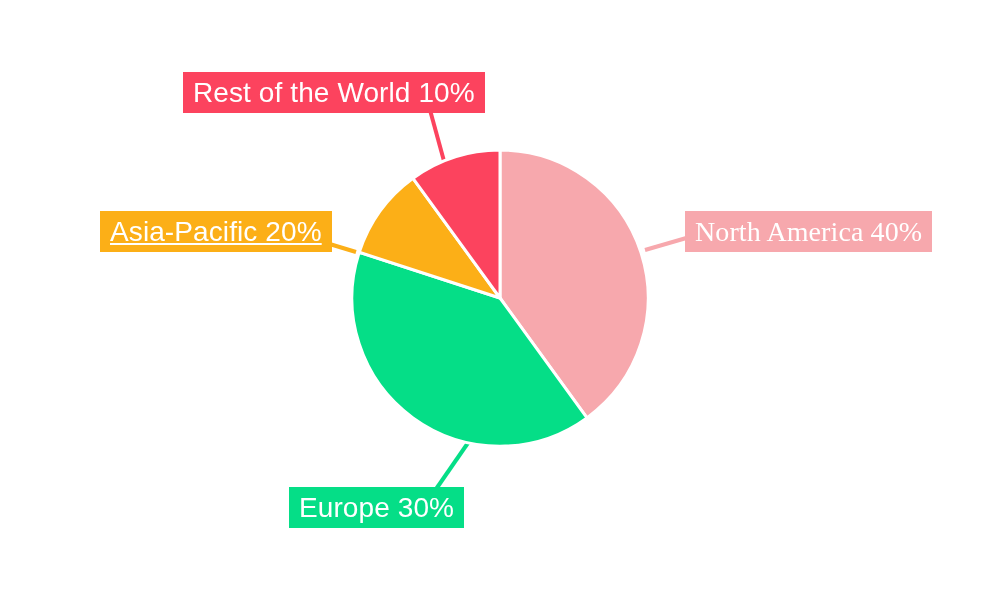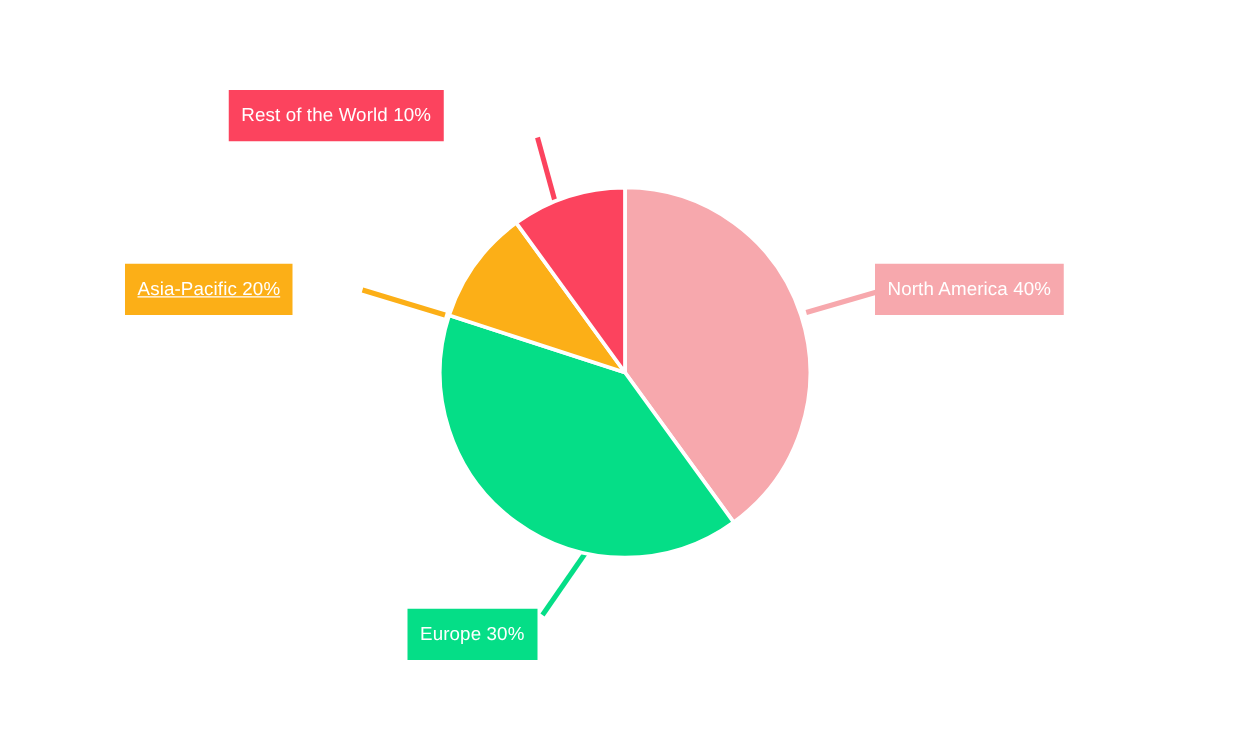--- a/index.html
+++ b/index.html
@@ -28,34 +28,34 @@
     display: block;
   }
   .slice-label {
     position: absolute;
     display: flex;
     align-items: center;
     box-sizing: border-box;
     height: 41px;
     padding: 0 10px;
     color: #ffffff;
-    font-size: 15px;
+    font-size: 28px;
     font-family: "Liberation Sans", sans-serif;
     line-height: 41px;
     white-space: nowrap;
     letter-spacing: 0.1px;
   }
   #label-north-america {
-    left: 700px;
+    left: 685px;
     top: 211px;
+    font-family: Liberation Serif, serif;
   }
   #label-europe {
     left: 289px;
     top: 487px;
-    margin-left: 37px;
   }
   #label-asia-pacific {
     left: 100px;
     top: 211px;
     text-decoration: underline;
   }
   #label-rest-of-world {
     left: 183px;
     top: 72px;
   }

